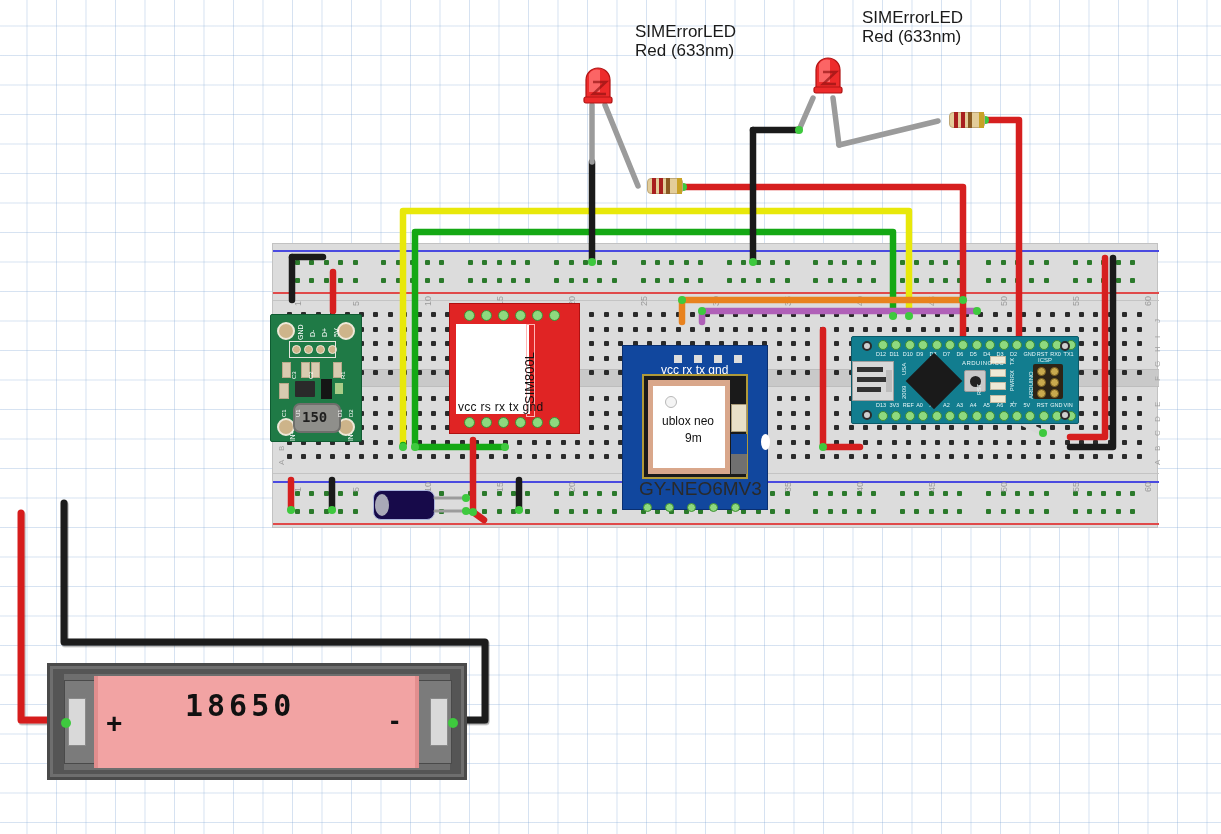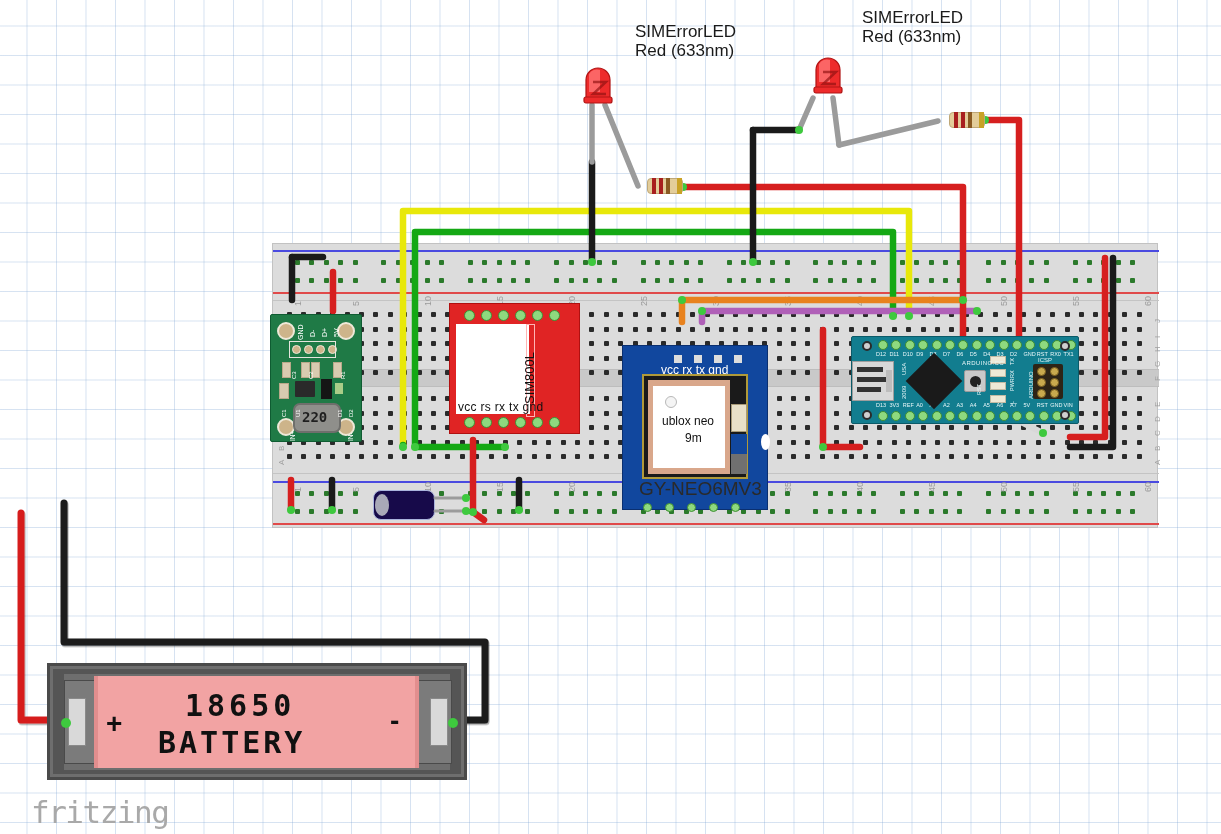--- a/index.html
+++ b/index.html
@@ -959,21 +959,20 @@
     <div style="position:absolute;left:44px;top:10px;width:325px;height:92px;background:#f2a3a3;"></div>
     <div style="position:absolute;left:44px;top:10px;width:4px;height:92px;background:#e28e8e;"></div>
     <div style="position:absolute;left:365px;top:10px;width:4px;height:92px;background:#e28e8e;"></div>
 
     <div style="position:absolute;left:11px;top:52px;width:10px;height:10px;border-radius:50%;background:#3ec93e;"></div>
     <div style="position:absolute;left:398px;top:52px;width:10px;height:10px;border-radius:50%;background:#3ec93e;"></div>
 
     <span class="mod-text" style="left:56px;top:42px;font-size:28px;font-weight:bold;color:#111;">+</span>
     <span class="mod-text" style="left:340px;top:39px;font-size:28px;font-weight:bold;color:#111;">-</span>
     <span class="mod-text" style="left:135px;top:22px;font-size:30px;font-weight:bold;color:#111;font-family:'DejaVu Sans Mono',monospace;letter-spacing:4px;">18650</span>
-    <span class="mod-text" style="left:108px;top:59px;font-size:30px;font-weight:bold;color:#111;font-family:'DejaVu Sans Mono',monospace;letter-spacing:3px;">BATTERY</span>
   </div>
 
 <svg class="layer">
       <polyline points="403,445 403,211 909,211 909,316" fill="none" stroke="#e8e80a" stroke-width="6.5" stroke-linecap="round" stroke-linejoin="round"></polyline>
       <polyline points="415,447 415,232 893,232 893,316" fill="none" stroke="#14a814" stroke-width="6.5" stroke-linecap="round" stroke-linejoin="round"></polyline>
       <polyline points="403,445 403,447" fill="none" stroke="#14a814" stroke-width="6.5" stroke-linecap="round" stroke-linejoin="round"></polyline>
       <polyline points="415,447 505,447" fill="none" stroke="#14a814" stroke-width="6.5" stroke-linecap="round" stroke-linejoin="round"></polyline>
       <polyline points="682,300 963,300" fill="none" stroke="#e8821e" stroke-width="6.5" stroke-linecap="round" stroke-linejoin="round"></polyline>
       <polyline points="682,300 682,322" fill="none" stroke="#e8821e" stroke-width="6.5" stroke-linecap="round" stroke-linejoin="round"></polyline>
       <polyline points="702,311 977,311" fill="none" stroke="#b060b8" stroke-width="6.5" stroke-linecap="round" stroke-linejoin="round"></polyline>
@@ -1034,21 +1033,21 @@
       <div style="position:absolute;left:18px;top:26px;width:47px;height:17px;border:1px solid #e5e5dd;box-sizing:border-box;"></div>
       <div style="position:absolute;left:11px;top:47px;width:9px;height:16px;background:#d8cbb0;border:1px solid #b9a98a;box-sizing:border-box;"></div>
       <div style="position:absolute;left:30px;top:47px;width:9px;height:16px;background:#d8cbb0;border:1px solid #b9a98a;box-sizing:border-box;"></div>
       <div style="position:absolute;left:40px;top:47px;width:9px;height:16px;background:#d8cbb0;border:1px solid #b9a98a;box-sizing:border-box;"></div>
       <div style="position:absolute;left:62px;top:47px;width:9px;height:16px;background:#d8cbb0;border:1px solid #b9a98a;box-sizing:border-box;"></div>
       <div style="position:absolute;left:8px;top:68px;width:10px;height:16px;background:#d8cbb0;border:1px solid #b9a98a;box-sizing:border-box;"></div>
       <div style="position:absolute;left:24px;top:66px;width:20px;height:16px;background:#2a2a2a;border-radius:1px;"></div>
       <div style="position:absolute;left:50px;top:64px;width:11px;height:20px;background:#151515;"></div>
       <div style="position:absolute;left:64px;top:68px;width:8px;height:11px;background:#aacc88;"></div>
       <div style="position:absolute;left:22px;top:88px;width:48px;height:30px;border-radius:7px;background:#8f8f8b;border:2px solid #6f6f6c;box-sizing:border-box;"></div>
-      <span style="position:absolute;left:31px;top:94px;font-size:14px;color:#1f1f1f;font-family:&quot;DejaVu Sans Mono&quot;,monospace;font-weight:bold;">220</span>
+      <span style="position:absolute;left:31px;top:94px;font-size:14px;color:#1f1f1f;font-family:&quot;DejaVu Sans Mono&quot;,monospace;font-weight:bold;">150</span>
       <span style="position:absolute;left:26px;top:25px;font-size:7px;color:#ffffff;transform:rotate(-90deg);transform-origin:left top;white-space:pre;font-family:&quot;Liberation Sans&quot;,sans-serif;">GND</span>
       <span style="position:absolute;left:38px;top:22px;font-size:7px;color:#ffffff;transform:rotate(-90deg);transform-origin:left top;white-space:pre;font-family:&quot;Liberation Sans&quot;,sans-serif;">D-</span>
       <span style="position:absolute;left:50px;top:22px;font-size:7px;color:#ffffff;transform:rotate(-90deg);transform-origin:left top;white-space:pre;font-family:&quot;Liberation Sans&quot;,sans-serif;">D+</span>
       <span style="position:absolute;left:62px;top:22px;font-size:7px;color:#ffffff;transform:rotate(-90deg);transform-origin:left top;white-space:pre;font-family:&quot;Liberation Sans&quot;,sans-serif;">5V</span>
       <span style="position:absolute;left:20px;top:64px;font-size:6px;color:#ffffff;transform:rotate(-90deg);transform-origin:left top;white-space:pre;font-family:&quot;Liberation Sans&quot;,sans-serif;">C3</span>
       <span style="position:absolute;left:37px;top:64px;font-size:6px;color:#ffffff;transform:rotate(-90deg);transform-origin:left top;white-space:pre;font-family:&quot;Liberation Sans&quot;,sans-serif;">C2</span>
       <span style="position:absolute;left:69px;top:64px;font-size:6px;color:#ffffff;transform:rotate(-90deg);transform-origin:left top;white-space:pre;font-family:&quot;Liberation Sans&quot;,sans-serif;">R1</span>
       <span style="position:absolute;left:10px;top:102px;font-size:6px;color:#ffffff;transform:rotate(-90deg);transform-origin:left top;white-space:pre;font-family:&quot;Liberation Sans&quot;,sans-serif;">C1</span>
       <span style="position:absolute;left:24px;top:102px;font-size:6px;color:#ffffff;transform:rotate(-90deg);transform-origin:left top;white-space:pre;font-family:&quot;Liberation Sans&quot;,sans-serif;">U1</span>
       <span style="position:absolute;left:66px;top:102px;font-size:6px;color:#ffffff;transform:rotate(-90deg);transform-origin:left top;white-space:pre;font-family:&quot;Liberation Sans&quot;,sans-serif;">D1</span>
@@ -1227,14 +1226,13 @@
         <path d="M13 30 L26 30 L13 42 L26 42" fill="none" stroke="#8e1010" stroke-width="2.4" opacity="0.65"></path>
       </svg></div>
     <div class="module" style="left:810px;top:42px;width:36px;height:58px;"><svg width="36" height="58" viewBox="0 0 36 58">
         <path d="M6 28 A12 12 0 0 1 30 28 L30 47 L6 47 Z" fill="#ee2b2b" stroke="#b01414" stroke-width="1.2"></path>
         <rect x="4" y="45" width="28" height="6" rx="2" fill="#ee2b2b" stroke="#b01414" stroke-width="1.2"></rect>
         <path d="M9 22 A9 9 0 0 1 20 18 L20 40 L9 40 Z" fill="#ff7a7a" opacity="0.75"></path>
         <path d="M13 30 L26 30 L13 42 L26 42" fill="none" stroke="#8e1010" stroke-width="2.4" opacity="0.65"></path>
       </svg></div>
     <div class="lbl" style="left:635px;top:22px;font-size:17px;color:#1a1a1a;"><div>SIMErrorLED</div><div>Red (633nm)</div></div>
     <div class="lbl" style="left:862px;top:8px;font-size:17px;color:#1a1a1a;"><div>SIMErrorLED</div><div>Red (633nm)</div></div>
-    <div style="position:absolute;left:31px;top:794px;font-size:31px;color:#a9a9a9;font-family:&quot;DejaVu Sans Mono&quot;,monospace;letter-spacing:-1.5px;">fritzing</div>
   </div>
 
 </body></html>

